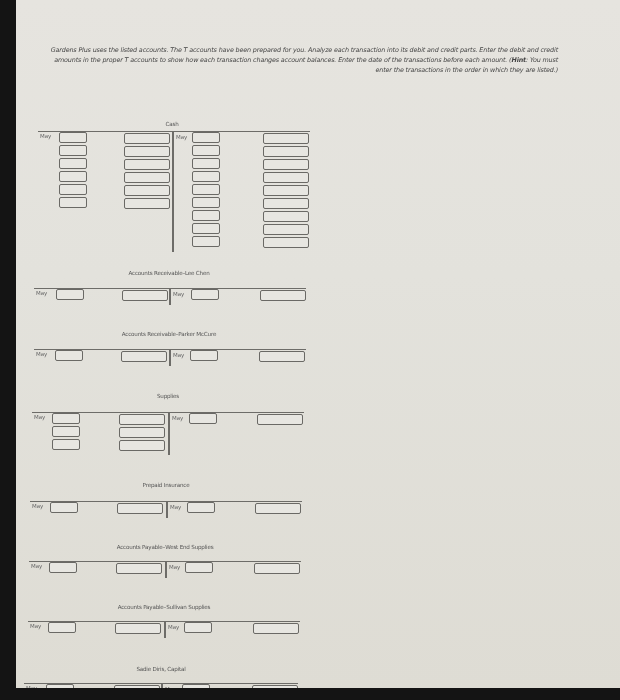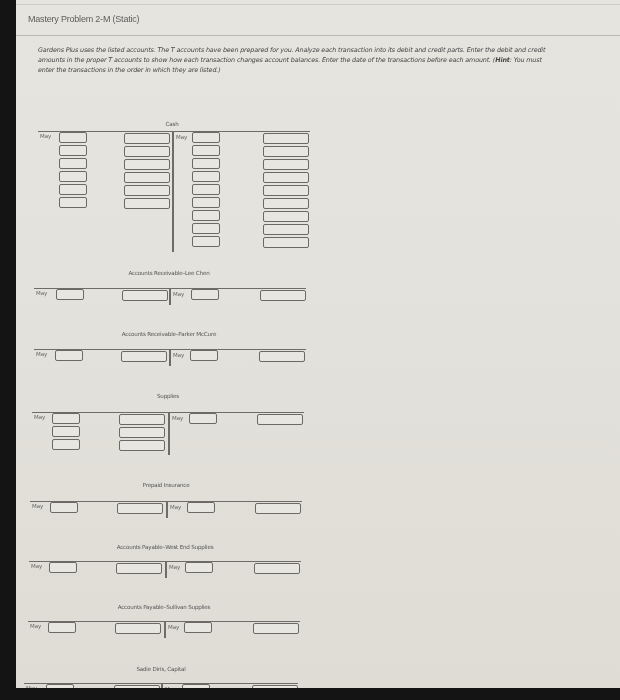--- a/index.html
+++ b/index.html
@@ -21,20 +21,21 @@
     }
     .title {
       position: absolute; left: 12px; top: 9px; font-size: 9px; color: #5d5d5d;
       letter-spacing: -0.2px;
     }
     .instructions {
       position: absolute; left: 22px; top: 45px; width: 520px;
       font-size: 6.4px; line-height: 10px; color: #444;
       font-style: italic; font-family: "DejaVu Sans", sans-serif;
       letter-spacing: -0.15px;
+      text-align: right;
     }
     .instructions b { font-style: italic; }
     .t-account { position: absolute; left: 0; width: 604px; }
     .acct-title {
       position: absolute; font-size: 5.6px; color: #555; text-align: center;
       width: 200px; font-family: "DejaVu Sans", sans-serif; letter-spacing: -0.2px;
     }
     .hline { position: absolute; height: 1px; background: #6d6c68; }
     .vline { position: absolute; width: 2px; background: #6d6c68; }
     .may {
@@ -45,23 +46,20 @@
       position: absolute; border: 1.5px solid #6a6965; border-radius: 2px;
       background: #e7e6e1; box-sizing: border-box;
     }
     .box.date { width: 28px; height: 11px; }
     .box.amt { width: 46px; height: 11px; }
   </style>
 </head>
 <body>
 
 <div class="screen">
-  <div class="title-bar">
-    <span class="title">Mastery Problem 2-M (Static)</span>
-  </div>
 
   <div class="instructions">
     <span>Gardens Plus uses the listed accounts. The T accounts have been prepared for you. Analyze each transaction into its debit and credit parts. Enter the debit and credit amounts in the proper T accounts to show how each transaction changes account balances. Enter the date of the transactions before each amount. (</span><b>Hint</b><span>: You must enter the transactions in the order in which they are listed.)</span>
   </div>
 
   <div id="accounts">
       <div class="t-account">
         <div class="acct-title" style="left: 56px; top: 121px;">Cash</div>
         <div class="hline" style="left: 22px; top: 131px; width: 272px;"></div>
         <div class="vline" style="left: 156px; top: 131px; height: 121px;"></div>

